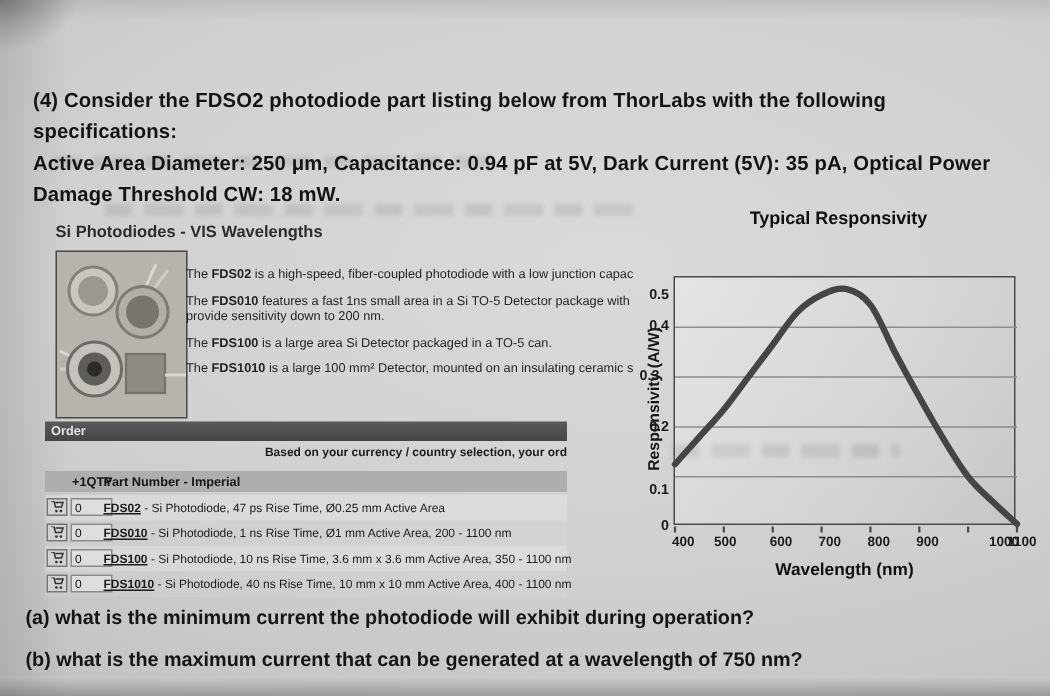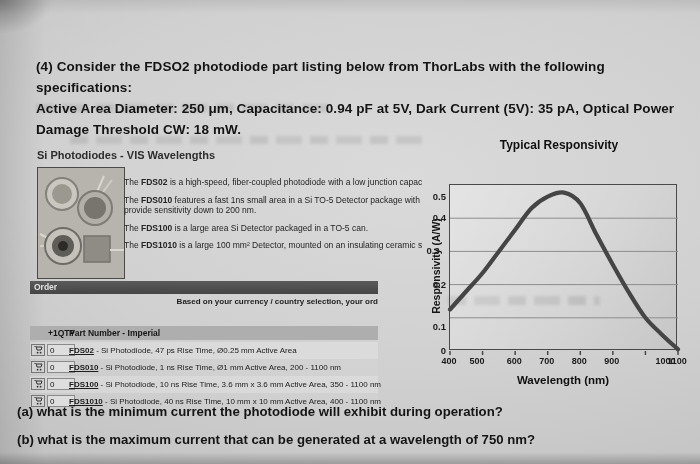--- a/index.html
+++ b/index.html
@@ -11,53 +11,53 @@
     background:
       radial-gradient(70px 45px at 0% 0%, rgba(0,0,0,.30), rgba(0,0,0,0) 75%),
       linear-gradient(90deg, rgba(0,0,0,.10), rgba(0,0,0,0) 45px),
       linear-gradient(0deg, rgba(0,0,0,.22), rgba(0,0,0,0) 12px),
       linear-gradient(180deg, rgba(0,0,0,.08), rgba(0,0,0,0) 14px),
       radial-gradient(120% 95% at 58% 38%, #dadada 0%, #d0d0d0 45%, #c2c2c2 80%, #b5b5b5 100%);
   }
   .abs { position:absolute; }
 
   
-  #intro { left:36px; top:56px; width:650px; font-size:13.5px; font-weight:bold; color:#141414; line-height:21px; letter-spacing:.1px; }
+  #intro { left:22px; top:56px; width:650px; font-size:13.5px; font-weight:bold; color:#141414; line-height:21px; letter-spacing:.1px; }
 
   
   #section-title { left:37px; top:149px; font-size:11px; font-weight:bold; color:#2d2d2d; }
   #product-photo { left:37px; top:167px; width:88px; height:112px; border:1px solid #4a4a4a; background:#b9b7af; }
   #descs { left:124px; top:177px; width:318px; font-size:8.5px; line-height:10.5px; color:#242424; }
   #descs p { margin-bottom:7px; }
   #descs .b { font-weight:bold; }
 
   
   #order-table { left:30px; top:281px; width:348px; }
   .order-bar { height:13px; line-height:13px; background:linear-gradient(180deg,#5a5a5a,#454545); color:#e3e3e3; font-size:8.5px; font-weight:bold; padding-left:4px; }
-  .currency-note { text-align:right; font-size:8px; font-weight:bold; color:#1d1d1d; margin:3px 0 20px; }
+  .currency-note { text-align:right; font-size:8px; font-weight:bold; color:#1d1d1d; margin:3px 0 8px; }
   .thead { position:relative; height:14px; line-height:14px; background:#aeaeae; font-size:8.5px; font-weight:bold; color:#151515; margin-bottom:2px; }
   .thead .qty-h { position:absolute; left:6px;margin-left:12px; }
   .thead .part-h { position:absolute; left:39px; }
   .row { position:relative; height:17px; font-size:8px; }
   .row:nth-child(odd) { background:rgba(235,235,235,.40); }
   .row:nth-child(even) { background:rgba(214,214,214,.30); }
   .cart-btn { position:absolute; left:1px; top:2px; width:14px; height:12px; background:#d2d2d2; border:1px solid #767676; display:flex; align-items:center; justify-content:center; }
   .qty-input { position:absolute; left:17px; top:2px; width:28px; height:12px; background:#dedede; border:1px solid #8a8a8a; font-size:8px; font-family:"Liberation Sans",sans-serif; padding:0 0 0 2px; color:#111; }
   .row-text { position:absolute; left:39px; top:4px; white-space:nowrap; color:#202020; }
   .part-link { font-weight:bold; text-decoration:underline; color:#1c1c1c; cursor:pointer; }
 
   
   #chart { left:420px; top:133px; width:272px; height:260px; }
   .chart-title { position:absolute; left:25px; top:5px; width:228px; text-align:center; font-size:12px; font-weight:bold; color:#101010; }
   .plot { position:absolute; left:29px; top:51px; width:228px; height:166px; border:1.5px solid #4a4a4a;
           background:linear-gradient(115deg, rgba(255,255,255,.30), rgba(255,255,255,.05) 60%, rgba(0,0,0,.04)); }
   .plot svg { overflow:visible; display:block; }
   .ylabel { position:absolute; left:-64px; top:127px; width:160px; text-align:center; font-size:10.5px; font-weight:bold; color:#161616; transform:rotate(-90deg); }
   .ytick { position:absolute; width:26px; right:246px; left:auto; text-align:right; font-size:9.5px; font-weight:bold; color:#1b1b1b; }
-  .xtick { position:absolute; top:223px; width:28px; text-align:center; font-size:9px; font-weight:bold; color:#1b1b1b; }
+  .xtick { position:absolute; top:223px; width:28px; text-align:right; font-size:9px; font-weight:bold; color:#1b1b1b; }
   .xlabel { position:absolute; left:29px; top:241px; width:228px; text-align:center; font-size:11.5px; font-weight:bold; color:#101010; }
 
   
   .qa { left:17px; width:660px; font-size:13.2px; font-weight:600; color:#151515; }
   #qa-a { top:404px; }
   #qa-b { top:432px; }
 
   
   .ghost { pointer-events:none; opacity:.13; filter:blur(1.8px);
            background:repeating-linear-gradient(90deg,#444 0 18px, transparent 18px 26px, #555 26px 52px, transparent 52px 60px); }

